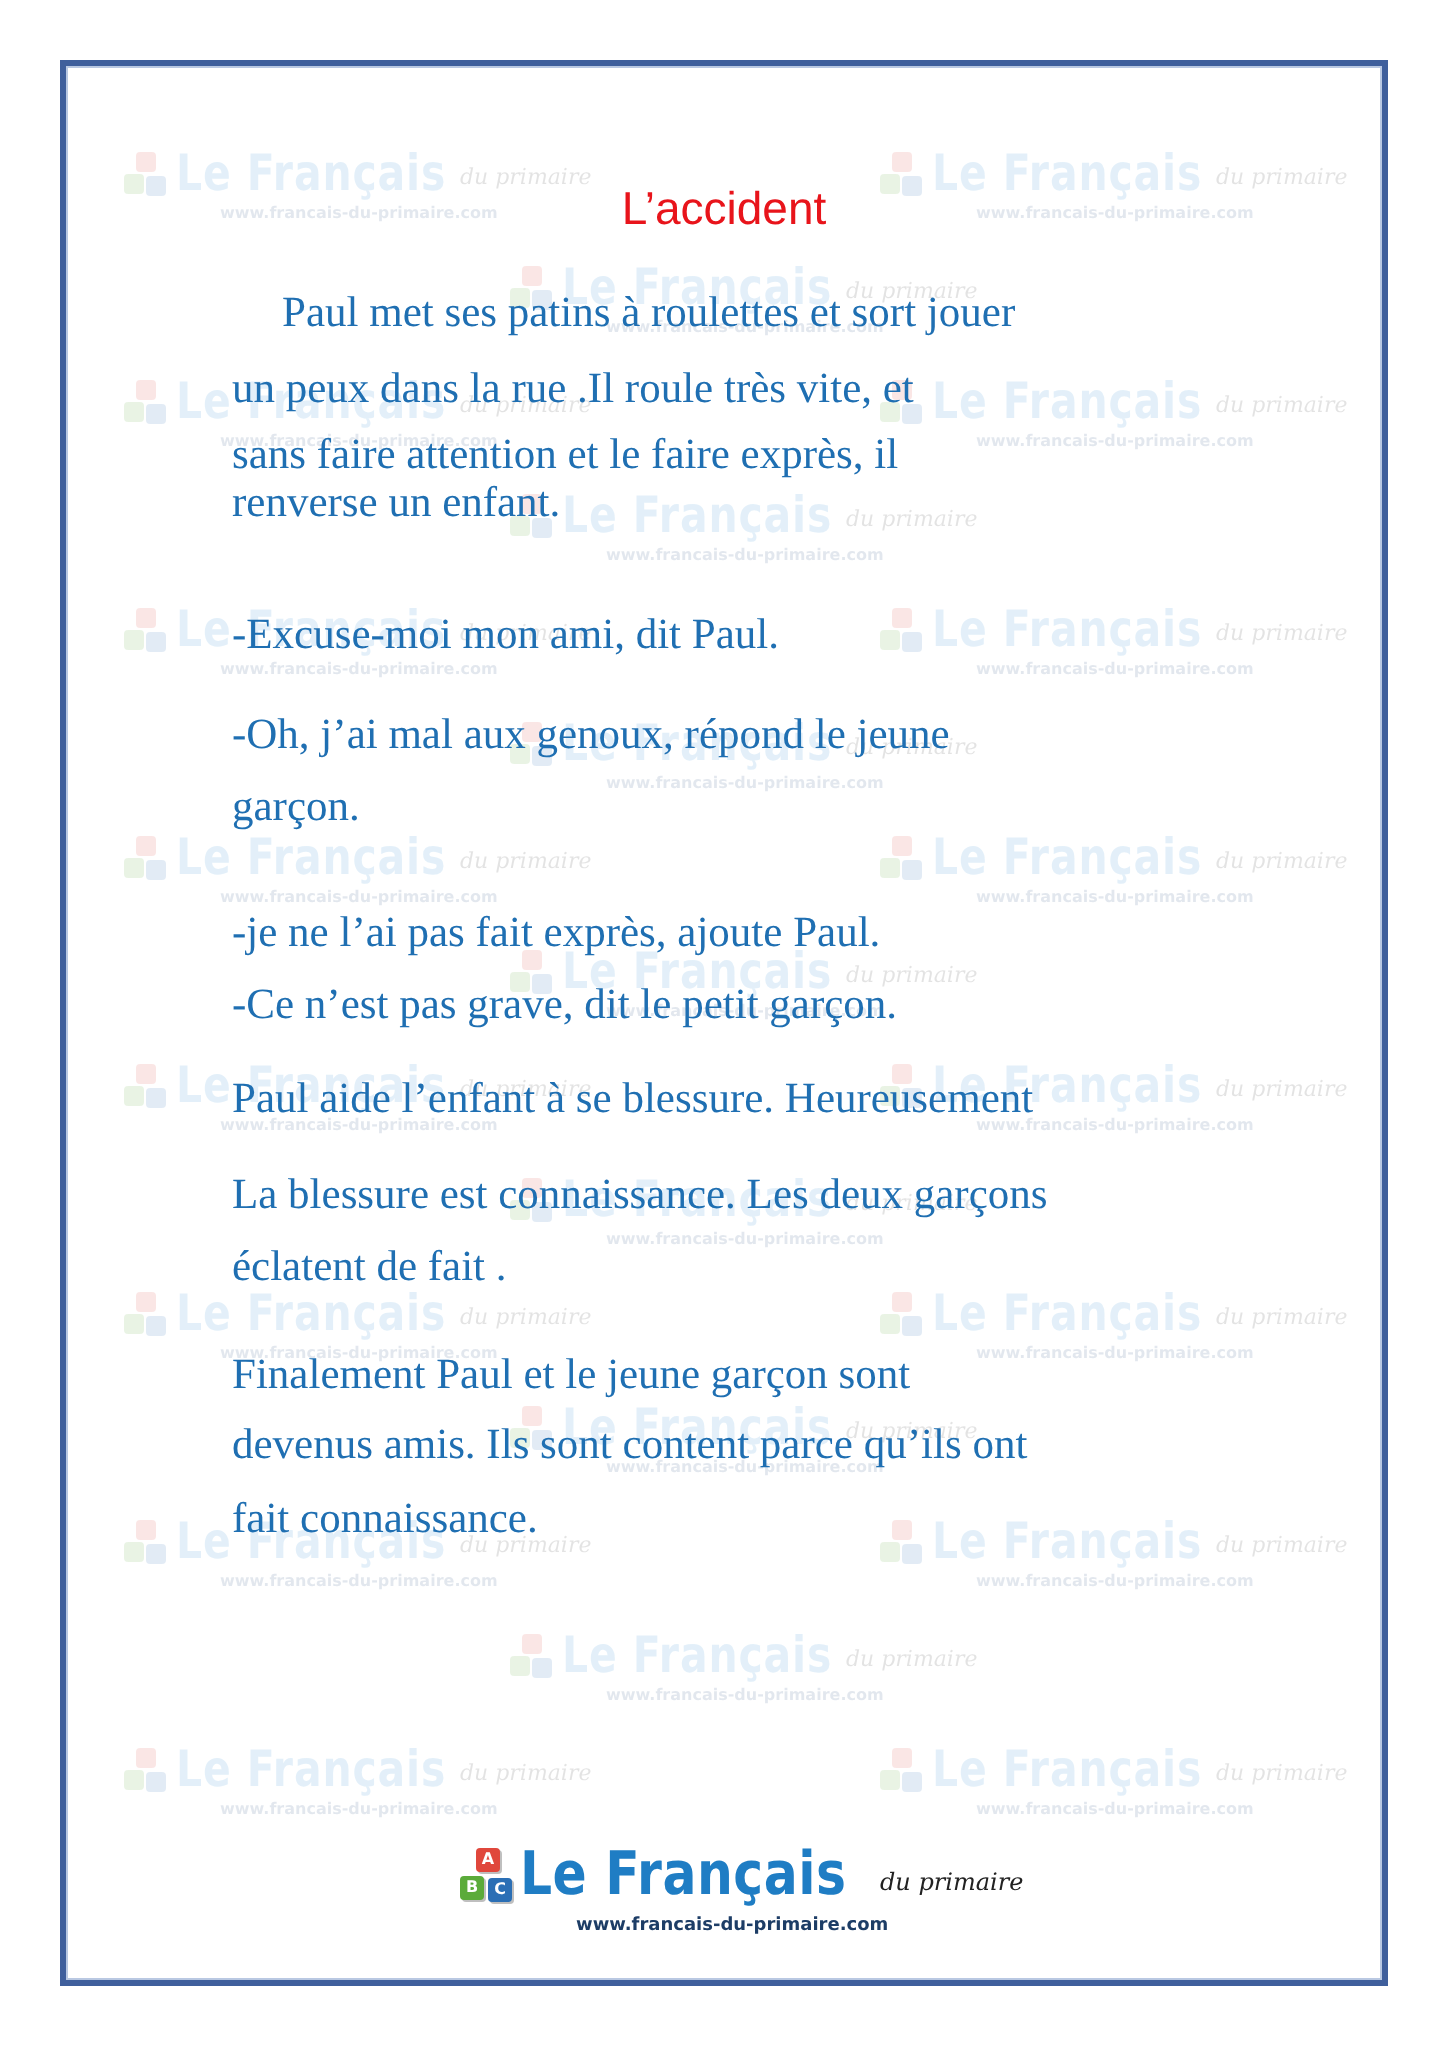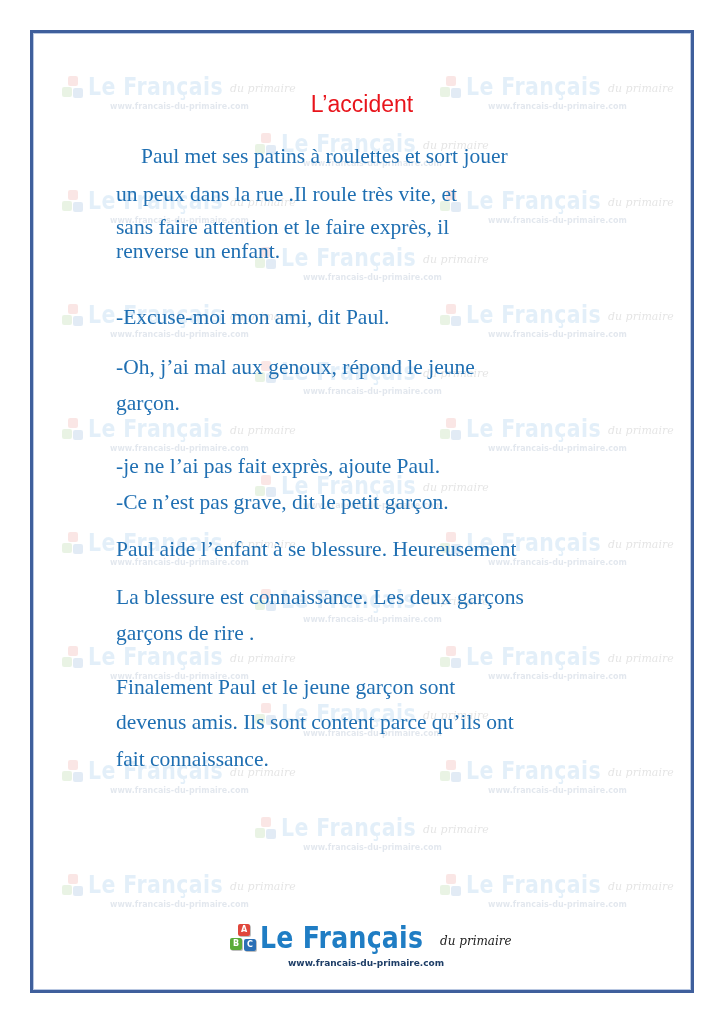--- a/index.html
+++ b/index.html
@@ -410,21 +410,21 @@
 <p class="line" style="top:180px;">un peux dans la rue .Il roule très vite, et</p>
 <p class="line" style="top:213px;">sans faire attention et le faire exprès, il</p>
 <p class="line" style="top:237px;">renverse un enfant.</p>
 <p class="line" style="top:303px;">-Excuse-moi mon ami, dit Paul.</p>
 <p class="line" style="top:353px;">-Oh, j’ai mal aux genoux, répond le jeune</p>
 <p class="line" style="top:389px;">garçon.</p>
 <p class="line" style="top:440px;margin-top:12px;">-je ne l’ai pas fait exprès, ajoute Paul.</p>
 <p class="line" style="top:488px;">-Ce n’est pas grave, dit le petit garçon.</p>
 <p class="line" style="top:535px;">Paul aide l’enfant à se blessure. Heureusement</p>
 <p class="line" style="top:583px;">La blessure est connaissance. Les deux garçons</p>
-<p class="line" style="top:619px;">garçons de rire .</p>
+<p class="line" style="top:619px;">éclatent de fait .</p>
 <p class="line" style="top:673px;">Finalement Paul et le jeune garçon sont</p>
 <p class="line" style="top:708px;">devenus amis. Ils sont content parce qu’ils ont</p>
 <p class="line" style="top:745px;text-align:center;">fait connaissance.</p>
 
 <div class="footer-logo">
   <div class="blocks">
     <div class="blk blk-a">A</div>
     <div class="blk blk-b">B</div>
     <div class="blk blk-c">C</div>
   </div>

